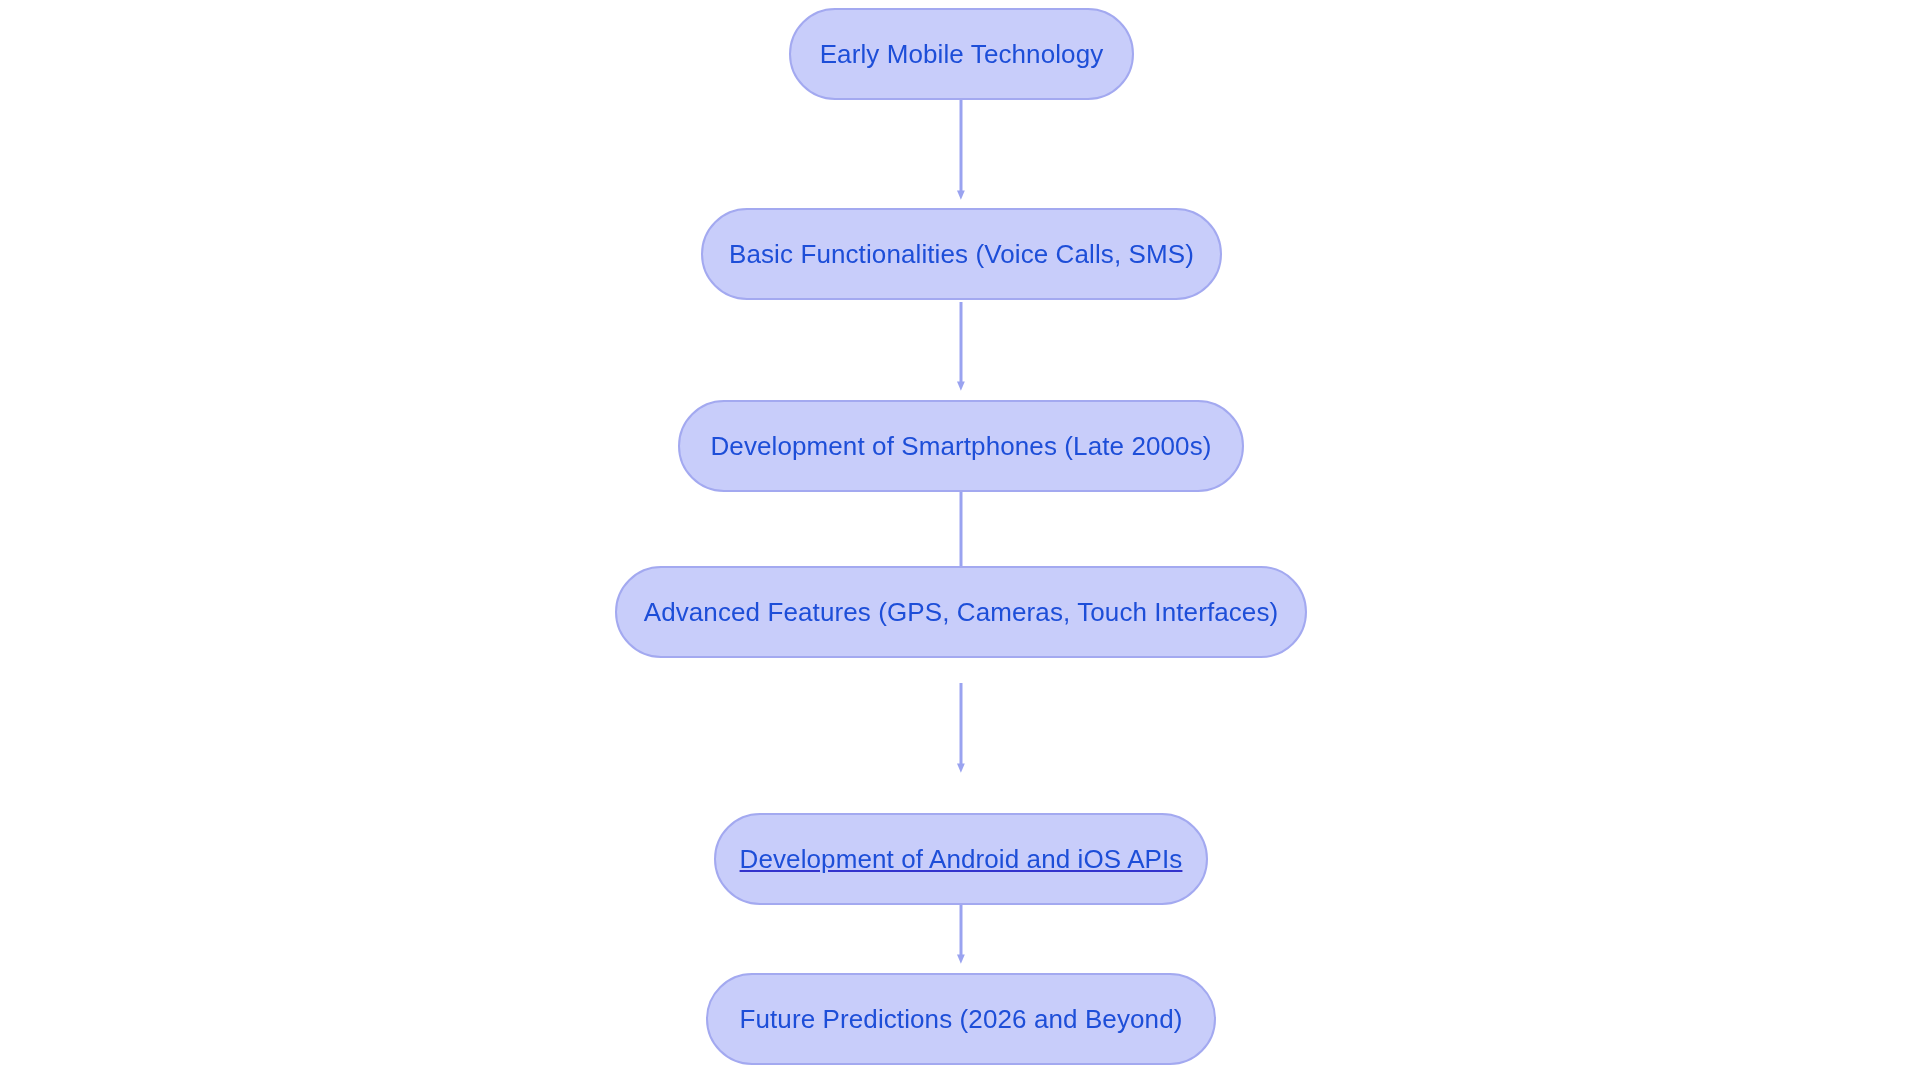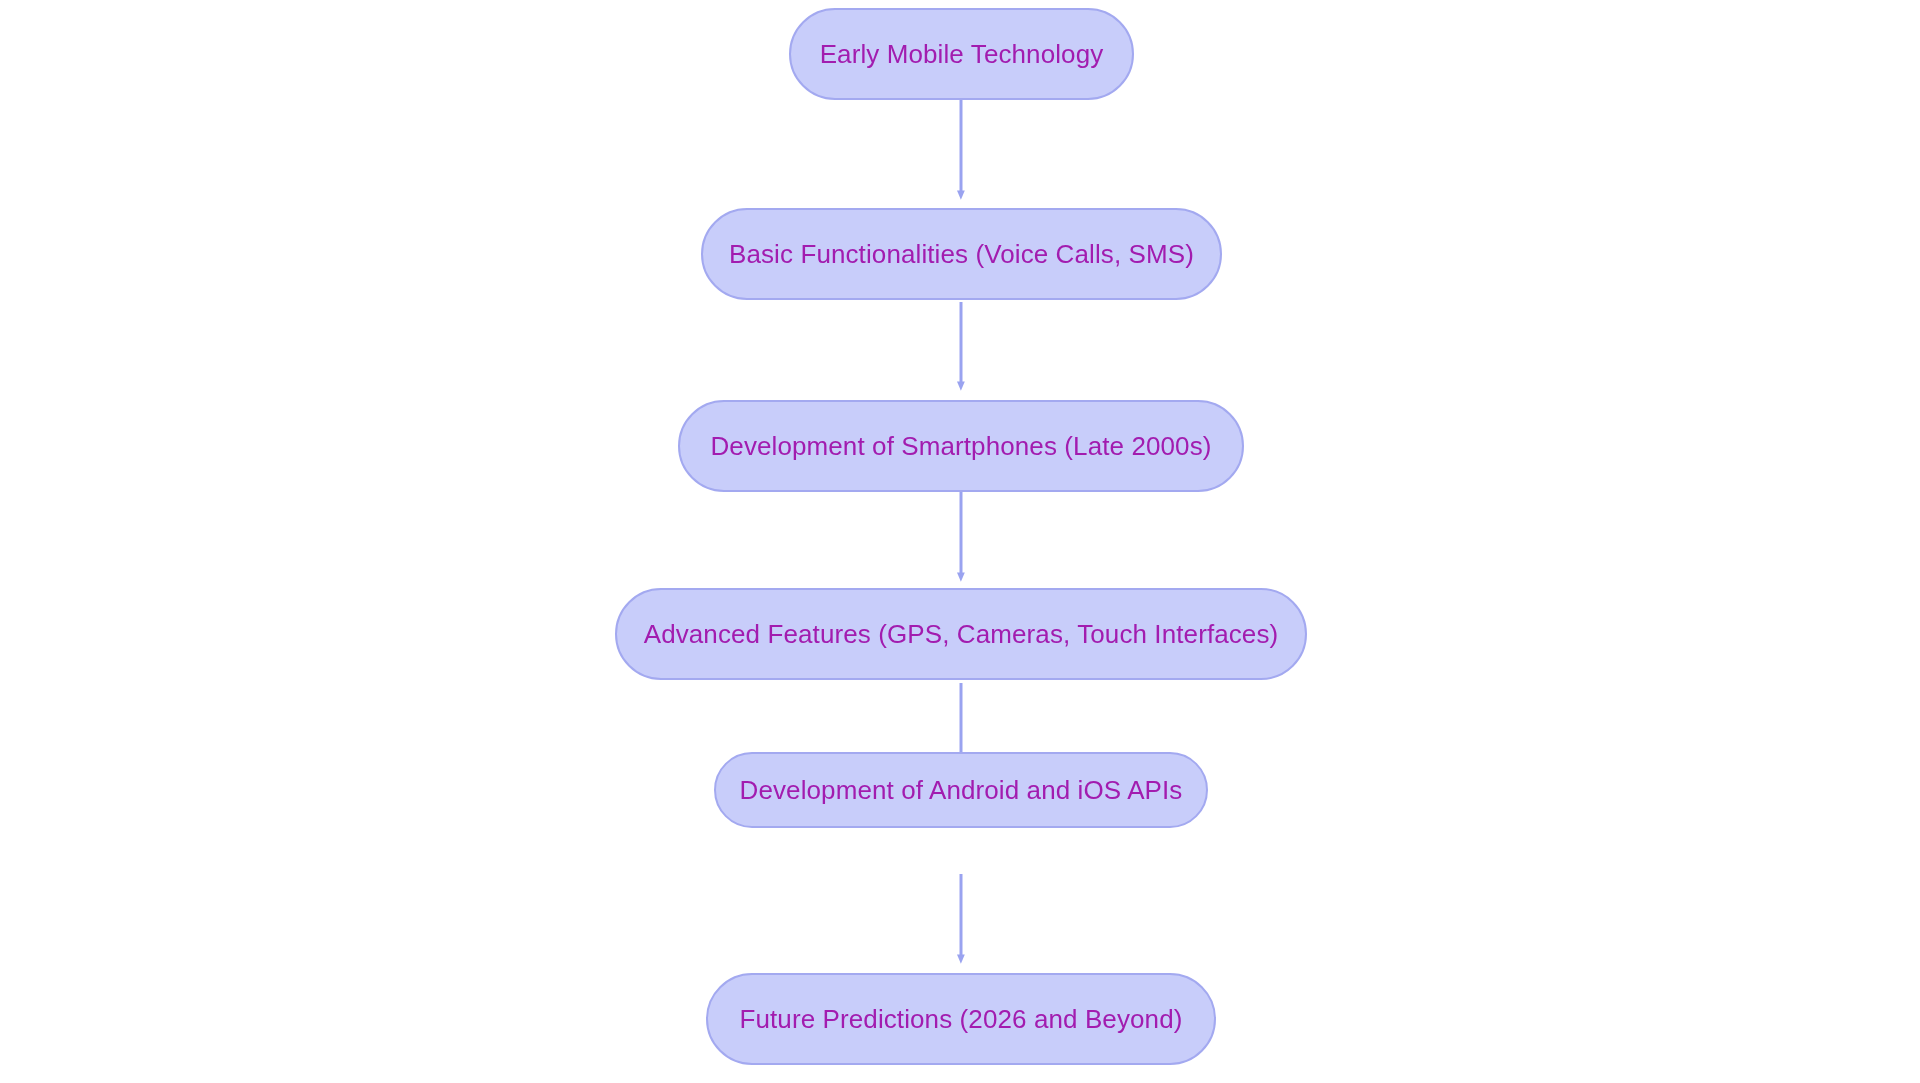--- a/index.html
+++ b/index.html
@@ -51,30 +51,30 @@
     color: #3333cc;
     white-space: nowrap;
     user-select: none;
   }
 
   .flow-node .node-label {
     font-family: "Liberation Sans", "DejaVu Sans", sans-serif;
     font-size: 26px;
     font-weight: 400;
     letter-spacing: 0.1px;
-    color: #a21caf;
+    color: #1d4ed8;
     line-height: 1;
   }
 
   
   .node-0 { left: 789px; top: 8px;   width: 345px; height: 92px; }
   .node-1 { left: 701px; top: 208px; width: 521px; height: 92px; }
   .node-2 { left: 678px; top: 400px; width: 566px; height: 92px; }
-  .node-3 { left: 615px; top: 588px; width: 692px; height: 92px; }
-  .node-4 { left: 714px; top: 752px; width: 494px; height: 76px; }
+  .node-3 { left: 615px; top: 566px; width: 692px; height: 92px; }
+  .node-4 { left: 714px; top: 813px; width: 494px; height: 92px; text-decoration: underline; }
   .node-5 { left: 706px; top: 973px; width: 510px; height: 92px; justify-content: center; }
 </style>
 </head>
 <body>
 
 <div id="flow-root">
 
   <svg id="flow-svg" viewBox="0 0 1920 1083" xmlns="http://www.w3.org/2000/svg">
     <defs>
       <marker id="arrowhead" markerWidth="10" markerHeight="10" refX="5.2" refY="4.2" orient="auto" markerUnits="userSpaceOnUse">

